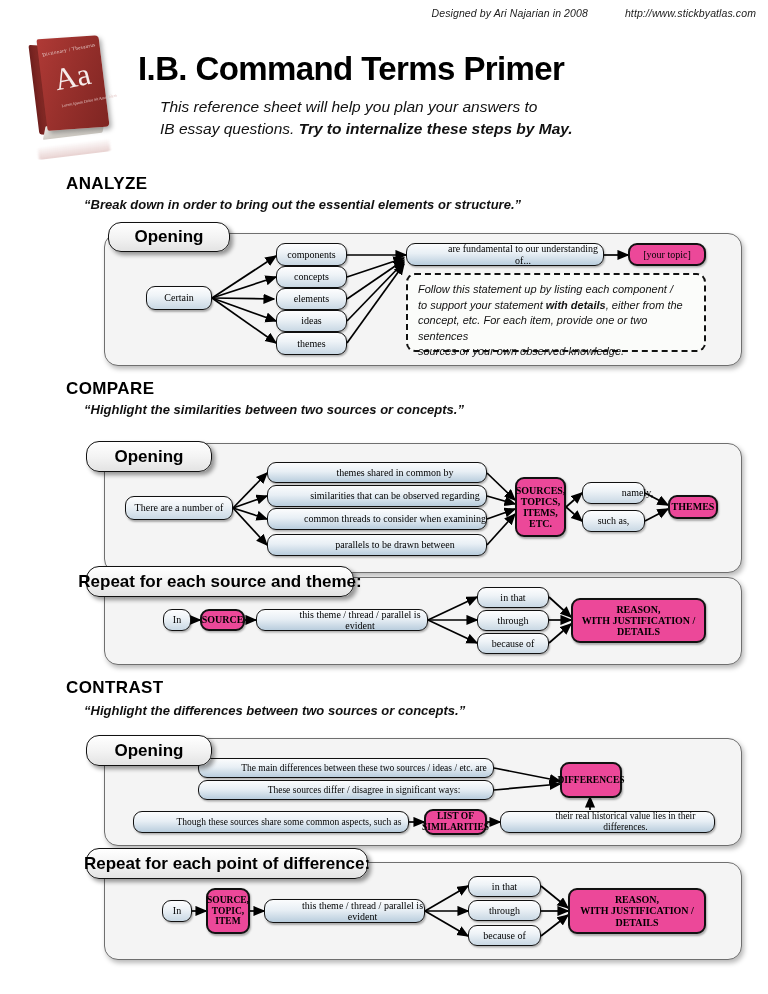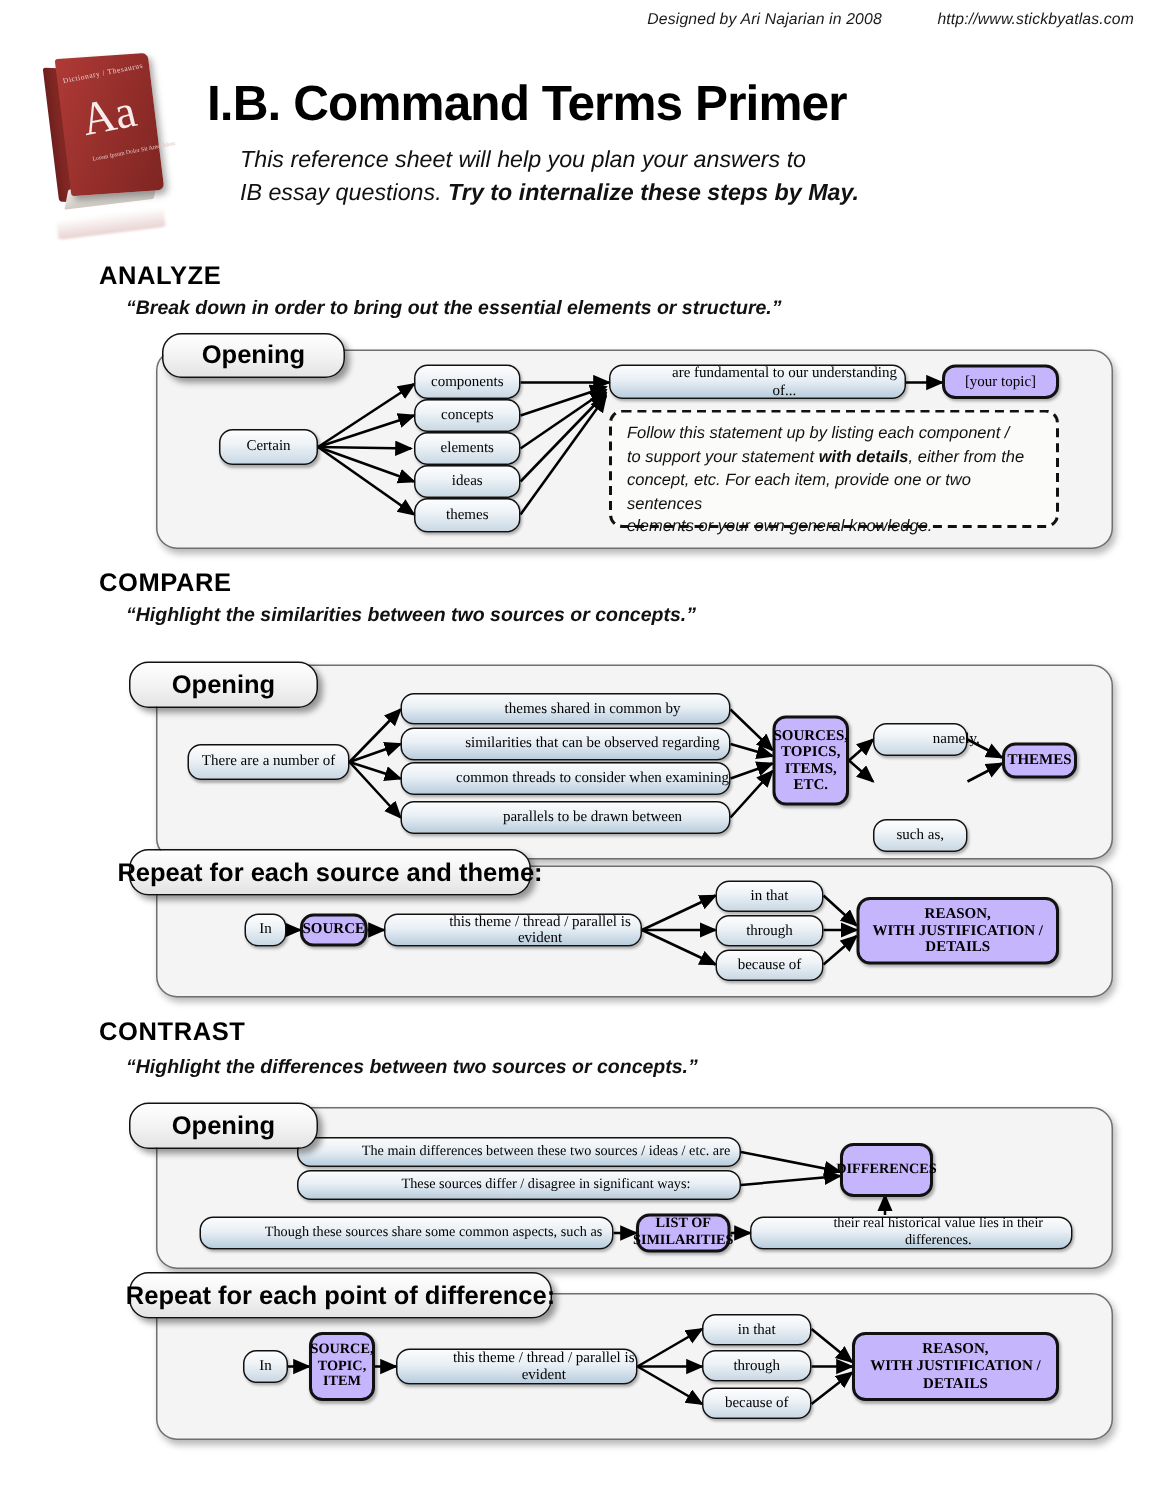--- a/index.html
+++ b/index.html
@@ -60,21 +60,21 @@
     font-family:"Liberation Sans",sans-serif;font-weight:bold;color:#000;
     display:flex;align-items:center;justify-content:center;
     box-shadow:3px 3px 4px rgba(0,0,0,.4);z-index:6;white-space:nowrap;}
 
   
   .node{position:absolute;box-sizing:border-box;display:flex;align-items:center;
     justify-content:center;text-align:center;border:1.5px solid #111;border-radius:9px;
     font-family:"Liberation Serif",serif;color:#000;line-height:1.12;z-index:4;
     background:linear-gradient(180deg,#fdfdfe 0%,#eef3f7 40%,#c9d8e4 100%);
     box-shadow:1px 1.5px 2px rgba(0,0,0,.3);}
-  .node.white{background:#c4b5fd;border-width:2px;}
+  .node.white{background:#ec4899;border-width:2px;}
   .node.grad-h{background:linear-gradient(180deg,#fbfcfd 0%,#e8eff5 45%,#b9cddd 100%);padding-left:36px;}
 
   
   .note{position:absolute;box-sizing:border-box;border:2px dashed #111;border-radius:9px;
     background:#fbfcfa;font-family:"Liberation Sans",sans-serif;font-style:italic;
     font-size:11px;line-height:1.42;color:#111;padding:7px 10px;z-index:4;}
   .note b{font-weight:bold;}
 
   svg.arrows{position:absolute;left:0;top:0;width:768px;height:994px;pointer-events:none;z-index:3;}
 </style>
@@ -186,21 +186,21 @@
   <div class="node" style="left:276px;top:310px;width:71px;height:22px;font-size:10px;">ideas</div>
   <div class="node" style="left:276px;top:332px;width:71px;height:23px;font-size:10px;">themes</div>
 
   <div class="node grad-h" style="left:406px;top:243px;width:198px;height:23px;font-size:10px;">are fundamental to our understanding of...</div>
   <div class="node white" style="left:628px;top:243px;width:78px;height:23px;font-size:10px;">[your topic]</div>
 
   <div class="note" style="left:406px;top:273px;width:300px;height:79px;">
     <div>Follow this statement up by listing each component /</div>
     <div><span>to support your statement </span><b>with details</b><span>, either from the</span></div>
     <div>concept, etc. For each item, provide one or two sentences</div>
-    <div>elements or your own general knowledge.</div>
+    <div>sources or your own observed knowledge.</div>
   </div>
 
   <div class="sec-head" style="left:66px;top:379px;">COMPARE</div>
   <div class="sec-quote" style="left:84px;top:402px;">“Highlight the similarities between two sources or concepts.”</div>
 
   <div class="panel" style="left:104px;top:443px;width:636px;height:128px;"></div>
   <div class="tab" style="left:86px;top:441px;width:124px;height:29px;font-size:17px;">Opening</div>
 
   <div class="node" style="left:125px;top:496px;width:108px;height:24px;font-size:10px;">There are a number of</div>
 
@@ -208,21 +208,21 @@
   <div class="node grad-h" style="left:267px;top:485px;width:220px;height:22px;font-size:10px;">similarities that can be observed regarding</div>
   <div class="node grad-h" style="left:267px;top:508px;width:220px;height:22px;font-size:10px;">common threads to consider when examining</div>
   <div class="node white" style="left:515px;top:477px;width:51px;height:60px;font-size:10px;font-weight:bold;white-space:pre-line;">SOURCES,
 TOPICS,
 ITEMS,
 ETC.</div>
 
   <div class="node grad-h" style="left:267px;top:534px;width:220px;height:22px;font-size:10px;">parallels to be drawn between</div>
 
   <div class="node" style="left:582px;top:482px;width:63px;height:22px;font-size:10px;padding-left:48px;">namely,</div>
-  <div class="node" style="left:582px;top:510px;width:63px;height:22px;font-size:10px;margin-top:36px;">such as,</div>
+  <div class="node" style="left:582px;top:510px;width:63px;height:22px;font-size:10px;">such as,</div>
 
   <div class="node white" style="left:668px;top:495px;width:50px;height:24px;font-size:10px;font-weight:bold;">THEMES</div>
 
   <div class="panel" style="left:104px;top:577px;width:636px;height:86px;"></div>
   <div class="tab" style="left:86px;top:566px;width:266px;height:29px;font-size:17px;">Repeat for each source and theme:</div>
 
   <div class="node" style="left:163px;top:609px;width:28px;height:22px;font-size:10px;">In</div>
   <div class="node white" style="left:200px;top:609px;width:45px;height:22px;font-size:10px;font-weight:bold;">SOURCE</div>
   <div class="node grad-h" style="left:256px;top:609px;width:172px;height:22px;font-size:10px;">this theme / thread / parallel is evident</div>
 

